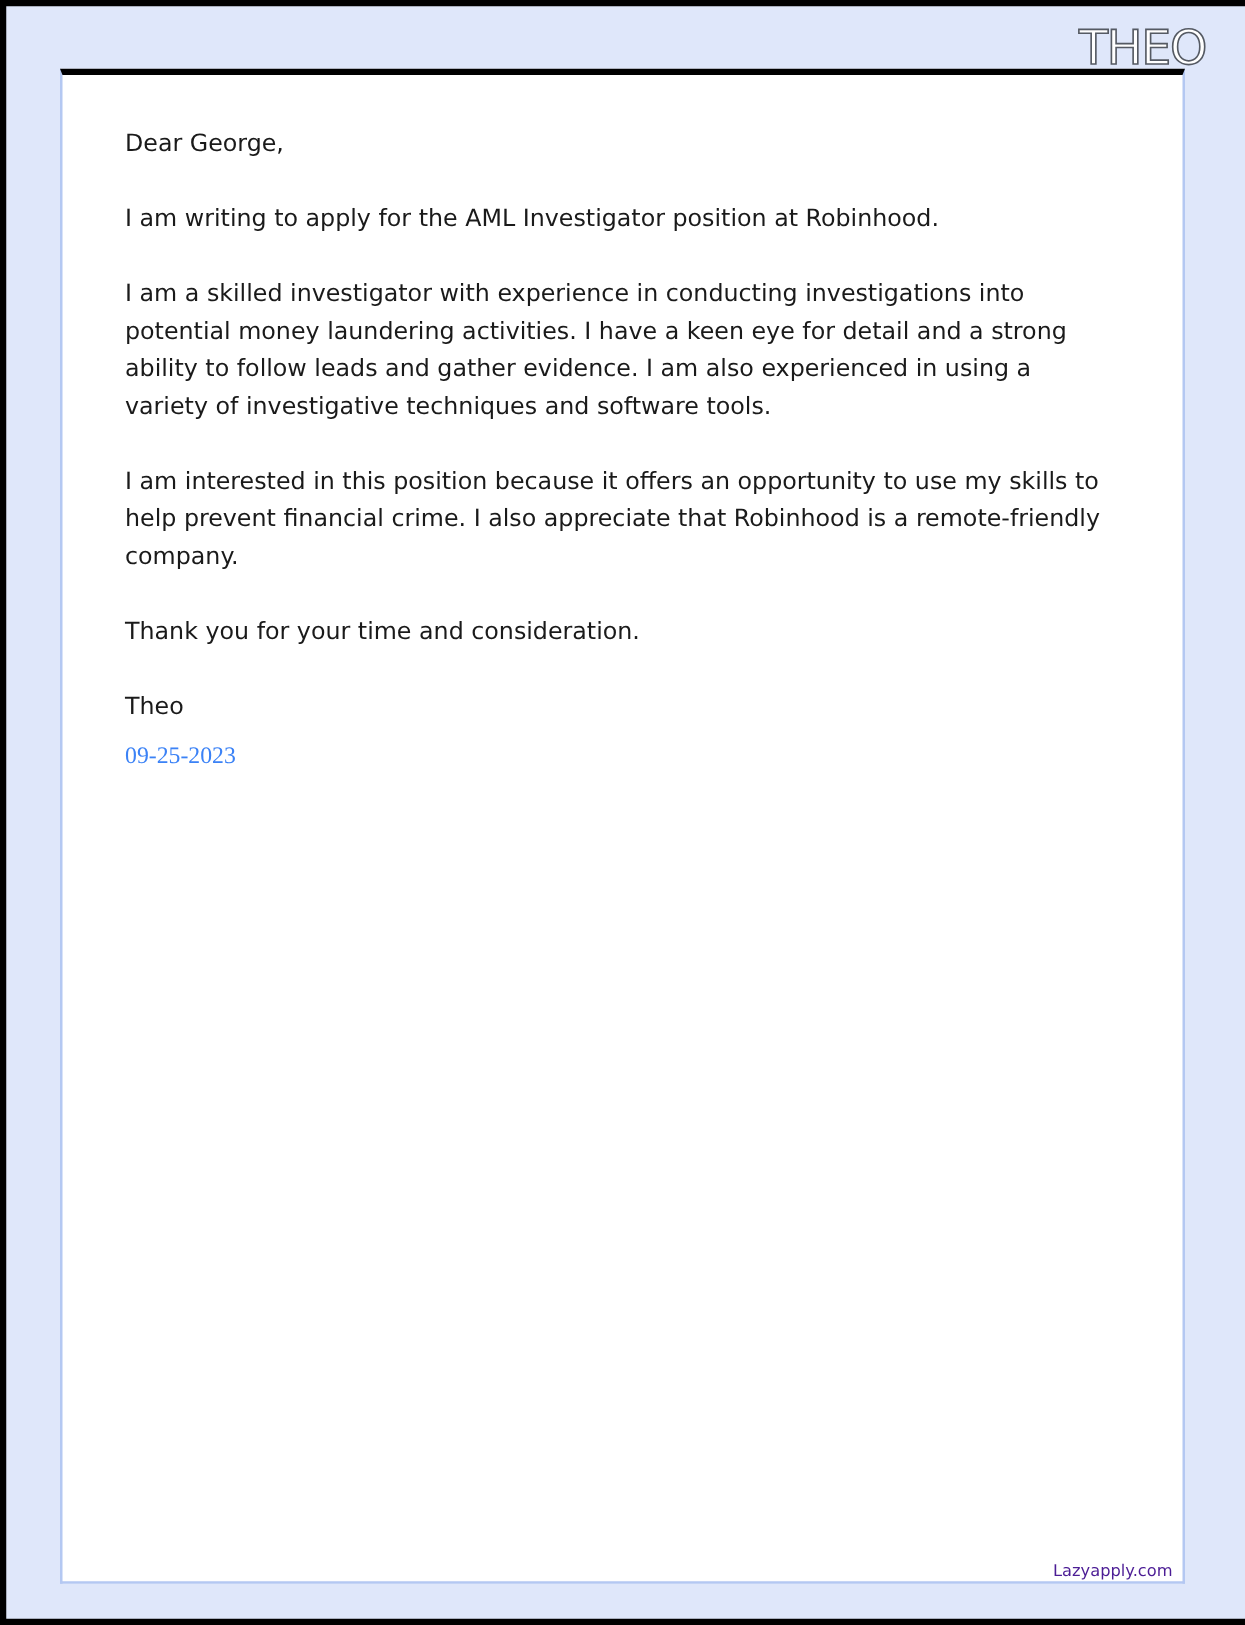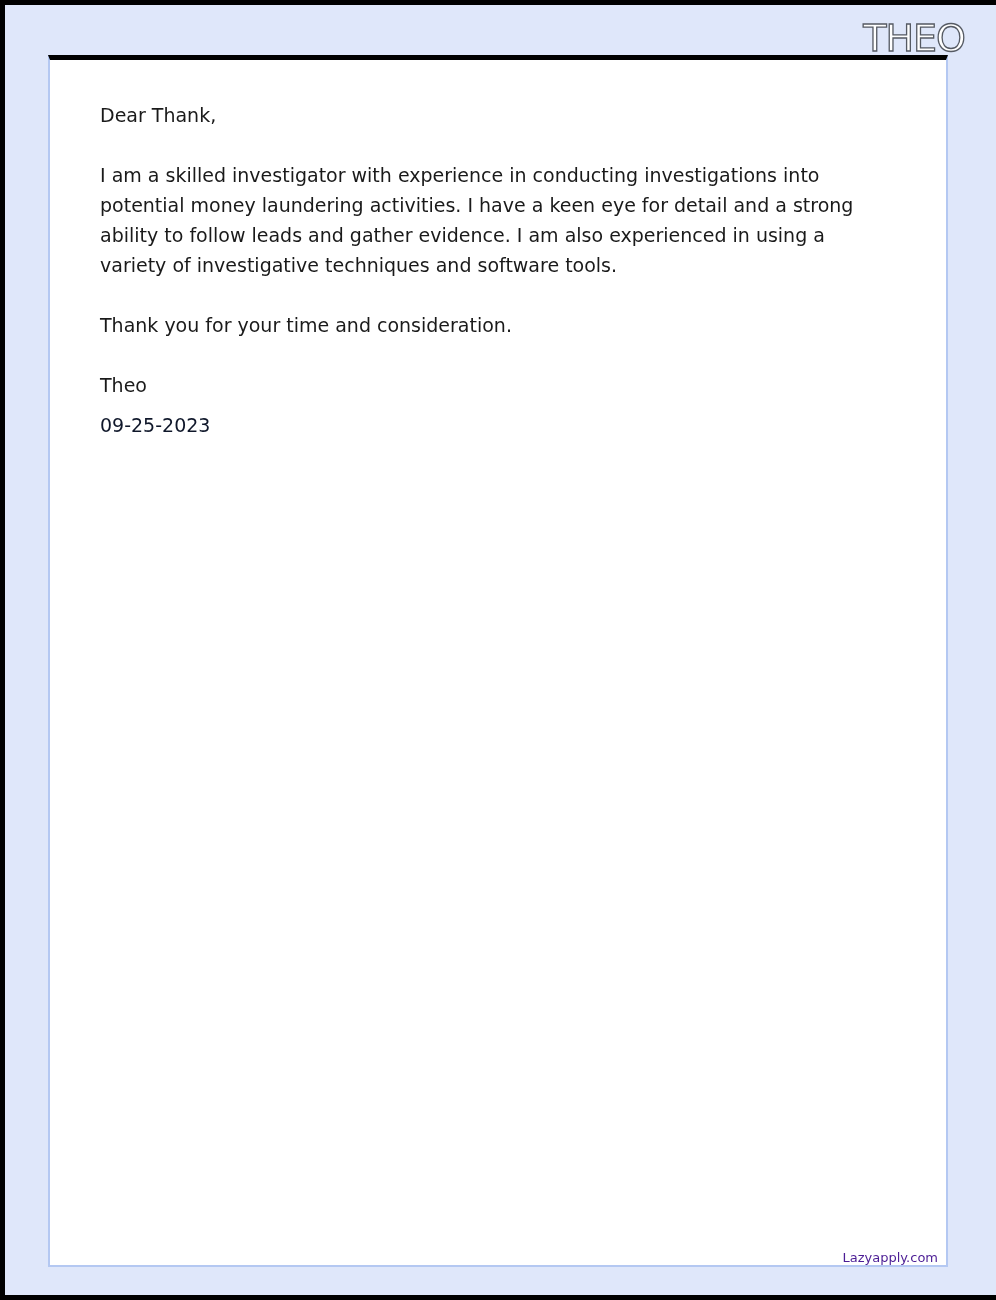--- a/index.html
+++ b/index.html
@@ -40,37 +40,39 @@
   .letter {
     position: absolute;
     left: 50px; top: 40px;
     width: 780px;
     font-size: 19px;
     line-height: 30px;
     color: #1a1a1a;
   }
   .letter p { margin: 0 0 30px 0; }
   .letter .sig-name { margin-bottom: 10px; }
-  .date { color: #0f172a; }
+  .date { color: #3b82f6; font-family: Liberation Serif, serif; }
   .footer {
     position: absolute;
     right: 8px; bottom: 0px;
     font-size: 13px;
     color: #4c1d95;
   }
 </style>
 </head>
 <body>
 
 <div class="outer">
   <div class="brand">THEO</div>
 
   <div class="page">
     <div class="letter">
-      <p>Dear Thank,</p>
+      <p>Dear George,</p>
+      <p>I am writing to apply for the AML Investigator position at Robinhood.</p>
       <p>I am a skilled investigator with experience in conducting investigations into potential money laundering activities. I have a keen eye for detail and a strong ability to follow leads and gather evidence. I am also experienced in using a variety of investigative techniques and software tools.</p>
+      <p>I am interested in this position because it offers an opportunity to use my skills to help prevent financial crime. I also appreciate that Robinhood is a remote-friendly company.</p>
       <p>Thank you for your time and consideration.</p>
       <p class="sig-name">Theo</p>
       <div class="date">09-25-2023</div>
     </div>
     <div class="footer">Lazyapply.com</div>
   </div>
 </div>
 
 </body></html>

